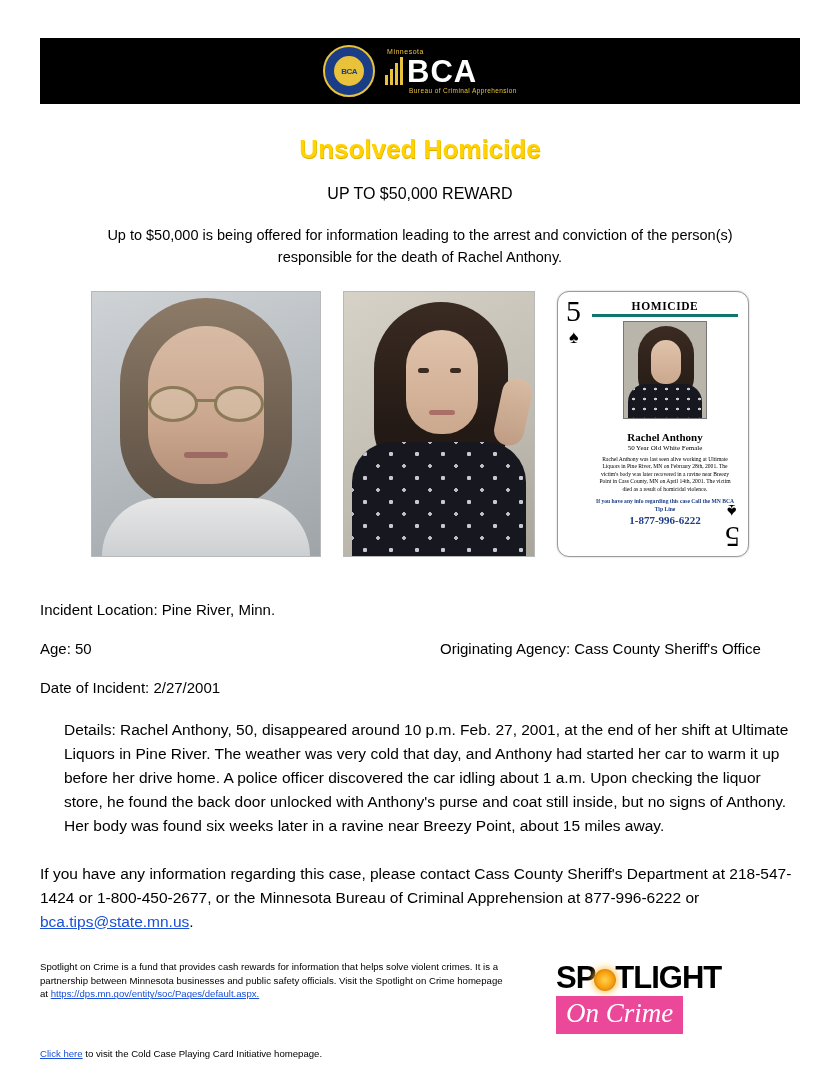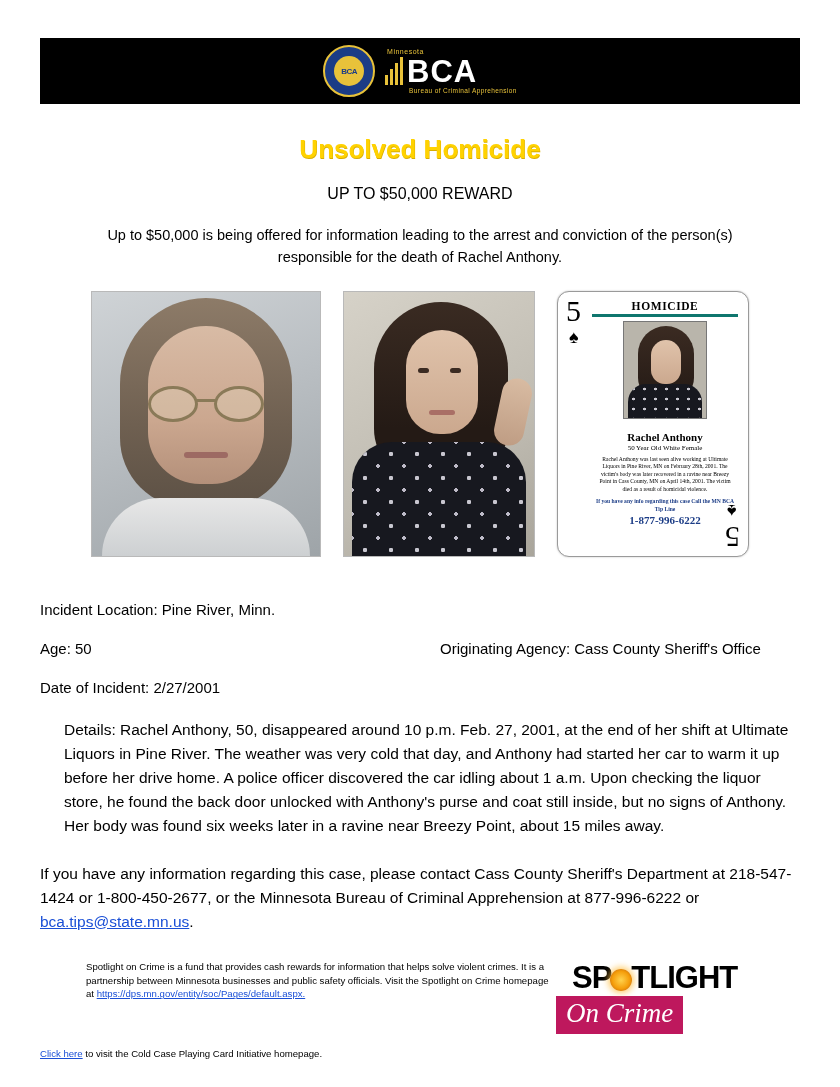--- a/index.html
+++ b/index.html
@@ -366,54 +366,53 @@
   a.link {
     color: #1a4fd6;
     text-decoration: underline;
   }
 
   
   .footer {
     margin-top: 26px;
     display: flex;
     align-items: flex-start;
-    justify-content: flex-end;
+    justify-content: space-between;
   }
   .footer-text {
     width: 470px;
     font-size: 9.6px;
     line-height: 1.45;
     color: #000;
   }
   .soc-logo {
     width: 244px;
     position: relative;
     margin-top: 2px;
   }
   .soc-top {
     font-family: "Liberation Sans", sans-serif;
     font-weight: bold;
     font-size: 31px;
     letter-spacing: -1px;
     line-height: 1;
     position: relative;
     display: inline-block;
-    margin-left: 16px;
   }
   .soc-sun {
     display: inline-block;
     width: 22px; height: 22px;
     border-radius: 50%;
     background: radial-gradient(circle, #ffd24d 0%, #f59e0b 55%, #b45309 100%);
     vertical-align: -3px;
     margin: 0 -1px;
     box-shadow: 0 0 6px 2px rgba(255,190,60,.75);
   }
   .soc-bottom {
-    background: #be185d;
+    background: #ec4899;
     color: #fff;
     font-family: "Liberation Serif", serif;
     font-style: italic;
     font-size: 27px;
     padding: 2px 10px 5px 10px;
     display: inline-block;
     margin-top: 3px;
   }
   .footer-link-row {
     font-size: 9.6px;

